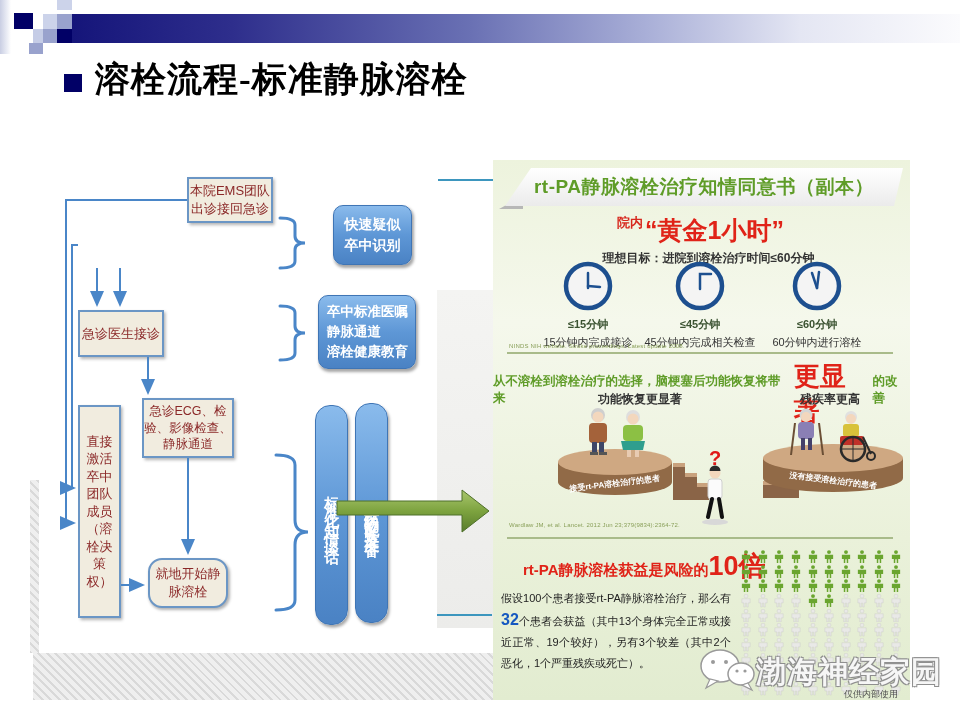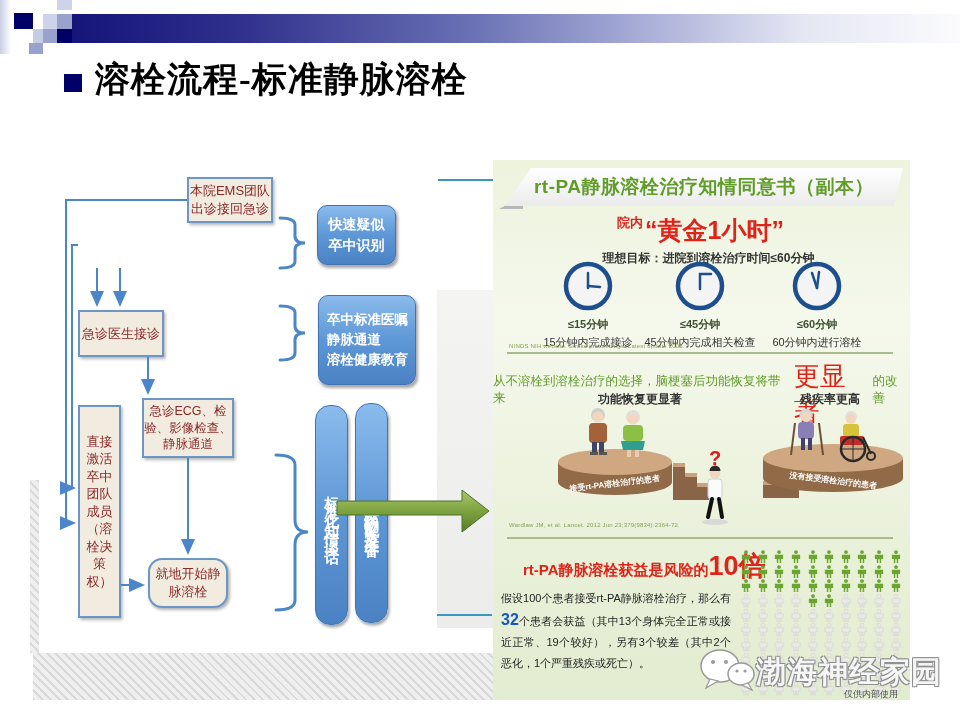--- a/index.html
+++ b/index.html
@@ -52,21 +52,21 @@
   .golden .big{font-size:25px;color:#e02318;padding:0 2px;}
   .ideal{left:0;top:90px;width:431px;text-align:center;font-size:12px;font-weight:bold;color:#333;}
 
   .clockgrp{position:absolute;width:120px;text-align:center;}
   .clock-badge{font-size:11px;font-weight:bold;color:#3a5230;margin-top:1px;}
   .clock-desc{font-size:11px;color:#333;margin-top:3px;}
 
   .tiny-cite{position:absolute;font-size:6px;color:#8aa05a;letter-spacing:.2px;}
   .sep{position:absolute;height:2px;background:#a9bb8a;}
 
-  .headline2{left:0;top:199px;width:417px;display:flex;align-items:baseline;justify-content:center;font-weight:normal;}
+  .headline2{left:0;top:199px;width:417px;display:flex;align-items:baseline;justify-content:center;font-weight:bold;}
   .headline2 .g{font-size:12.5px;color:#5f9c28;}
   .headline2 .r{font-size:26px;color:#e02318;padding:0 1px;}
   .sublabel{position:absolute;top:231px;font-size:12px;font-weight:bold;color:#333;}
 
   .headline3{left:30px;top:388px;display:flex;align-items:baseline;font-weight:bold;}
   .headline3 .p{font-size:15px;color:#e02318;}
   .headline3 .b{font-size:27px;color:#e02318;}
   .benefit-text{left:8px;top:428px;width:230px;font-size:11px;color:#222;line-height:21px;text-align:justify;}
   .benefit-text .num{color:#1558c0;font-size:16px;font-weight:bold;}
 
@@ -107,23 +107,23 @@
     <div class="abs hatch flow-hatch-band"></div>
     <div class="abs hatch flow-hatch-strip"></div>
 
     <div class="fbox" style="left:154px;top:17px;width:86px;height:46px;">本院EMS团队
 出诊接回急诊</div>
     <div class="fbox" style="left:45px;top:150px;width:86px;height:47px;">急诊医生接诊</div>
     <div class="fbox" style="left:109px;top:238px;width:92px;height:60px;font-size:12.5px;">急诊ECG、检验、影像检查、静脉通道</div>
     <div class="fbox" style="left:45px;top:245px;width:43px;height:213px;padding:2px;">直接激活卒中团队成员（溶栓决策权）</div>
     <div class="fbox" style="left:115px;top:398px;width:80px;height:50px;border-radius:14px;">就地开始静脉溶栓</div>
 
-    <div class="bbox" style="left:284px;top:45px;width:79px;height:60px;font-size:14px;">快速疑似
+    <div class="bbox" style="left:300px;top:45px;width:79px;height:60px;font-size:14px;">快速疑似
 卒中识别</div>
-    <div class="bbox" style="left:285px;top:135px;width:98px;height:90px;font-size:13.5px;justify-content:flex-start;padding-left:8px;text-align:left;">卒中标准医嘱
+    <div class="bbox" style="left:285px;top:135px;width:98px;height:74px;font-size:13.5px;justify-content:flex-start;padding-left:8px;text-align:left;">卒中标准医嘱
 静脉通道
 溶栓健康教育</div>
     <div class="bbox vbox" style="left:282px;top:245px;width:33px;height:220px;letter-spacing:9px;">标准化知情谈话</div>
     <div class="bbox vbox" style="left:322px;top:243px;width:33px;height:220px;letter-spacing:5px;">溶栓药物配送及准备</div>
 
     <svg class="abs flow-svg" width="460" height="540" viewBox="0 0 460 540">
       <defs>
         <marker id="arr" markerWidth="9" markerHeight="8" refX="6.5" refY="3.5" orient="auto">
           <path d="M0,0 L8,3.5 L0,7 z" fill="#4a86c8"></path>
         </marker>

